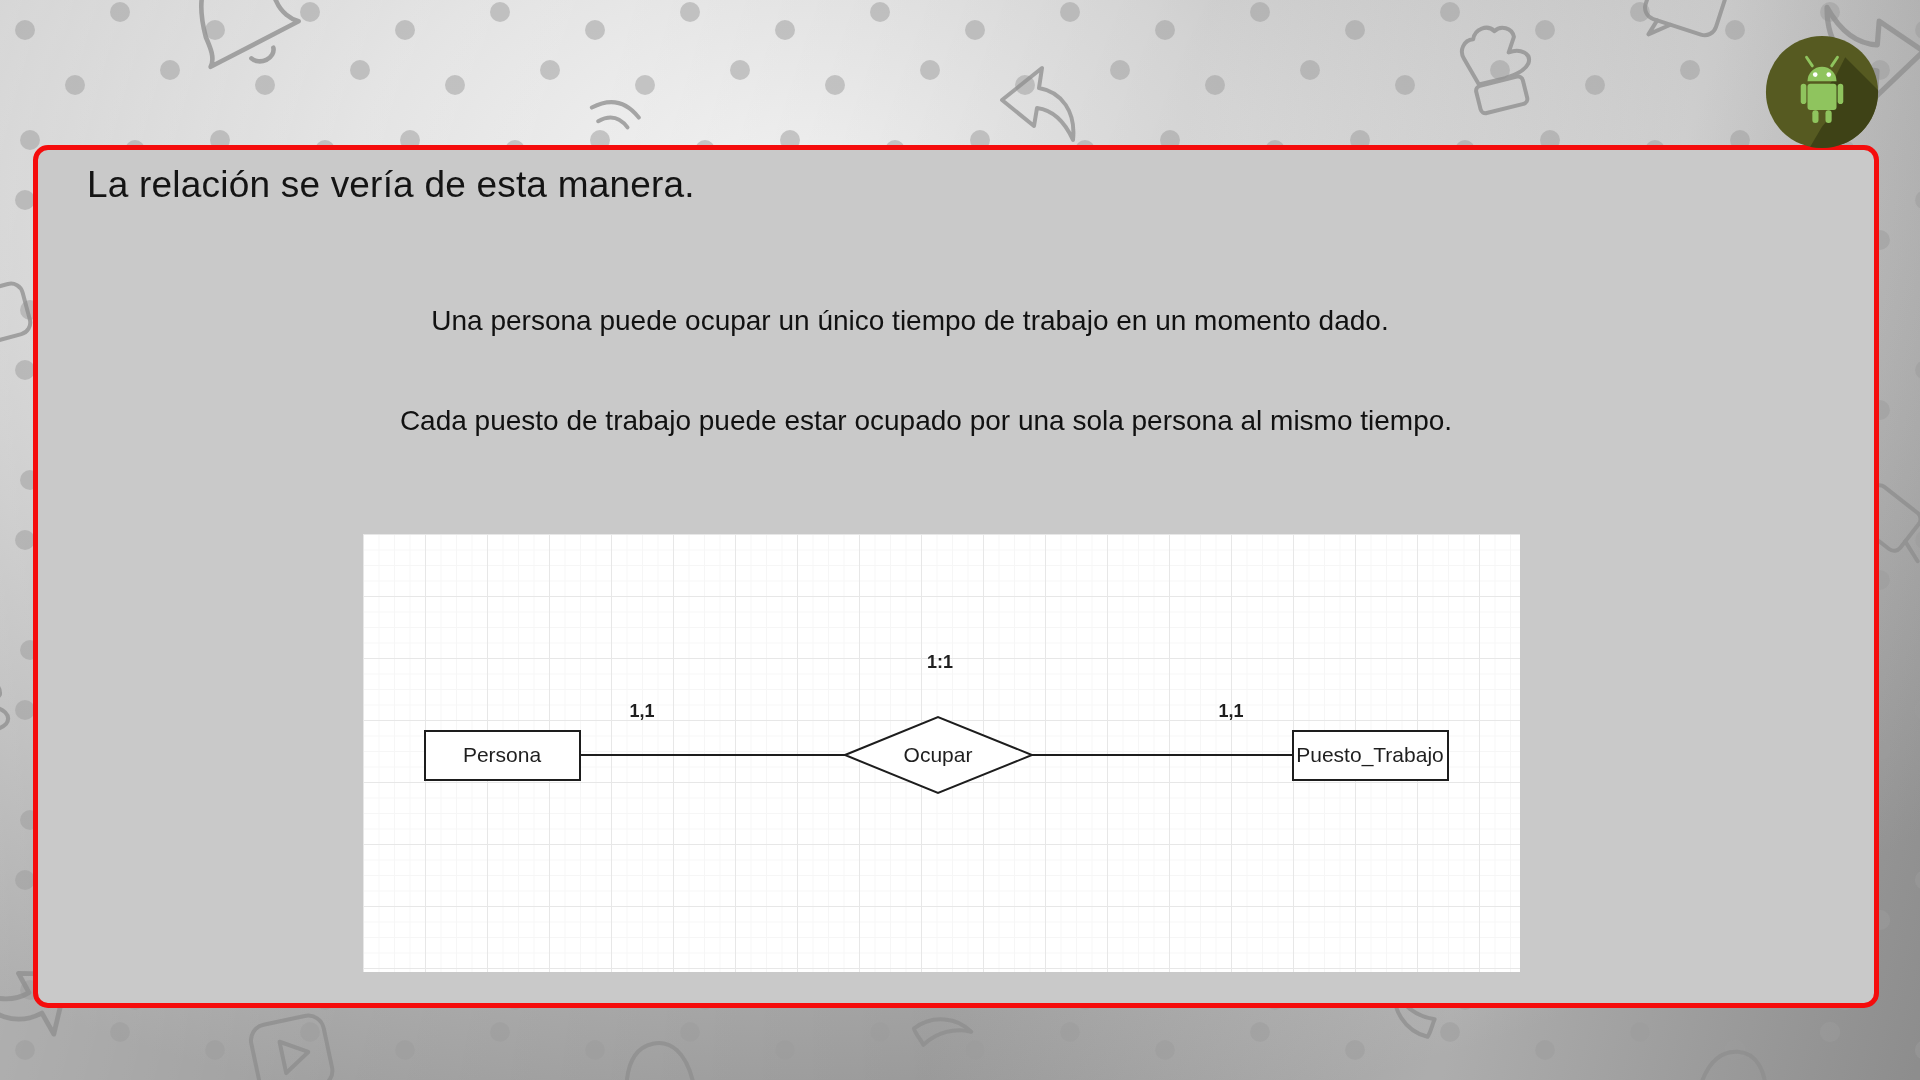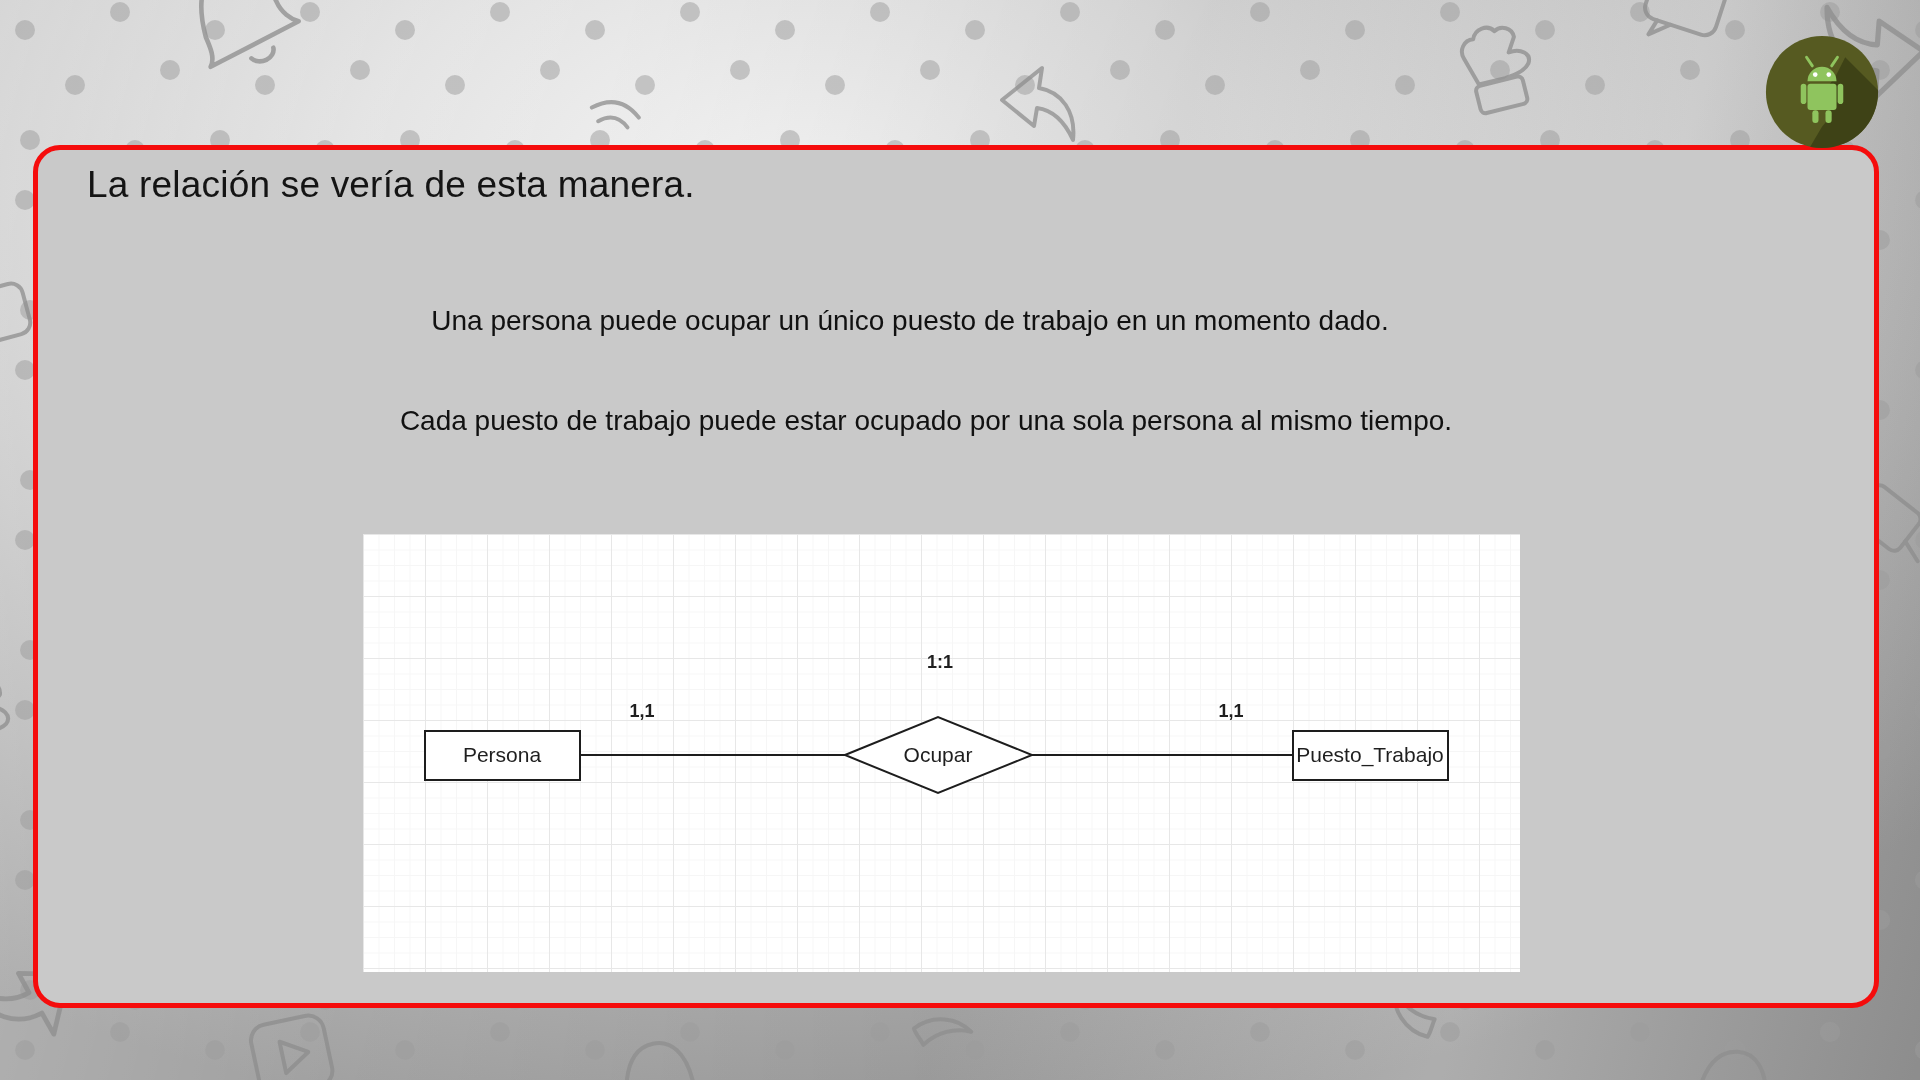--- a/index.html
+++ b/index.html
@@ -8,21 +8,21 @@
     font-family:"Liberation Sans","DejaVu Sans",sans-serif;
     background:
       linear-gradient(105deg, rgba(255,255,255,.28) 0%, rgba(255,255,255,0) 28%, rgba(0,0,0,.07) 55%, rgba(255,255,255,.14) 78%, rgba(0,0,0,.12) 100%),
       radial-gradient(1500px 950px at 42% 18%, #f6f6f6 0%, #e2e2e2 30%, #bdbdbd 68%, #a0a0a0 100%);
   }
   .bg-layer{position:absolute;left:0;top:0;width:1920px;height:1080px;z-index:0;}
   .doodle{stroke:#8d8d8d;stroke-width:4;fill:none;stroke-linejoin:round;stroke-linecap:round;opacity:.75;}
 
   .panel{
     position:absolute;left:33px;top:145px;width:1846px;height:863px;
-    box-sizing:border-box;border:5px solid #f50c0c;border-radius:27px;
+    box-sizing:border-box;border:5px solid #f50c0c;border-radius:15px;
     background:#c9c9c9;z-index:1;
   }
   .slide-title{
     position:absolute;left:49px;top:14px;margin:0;
     font-size:37px;font-weight:400;color:#141414;letter-spacing:.2px;
   }
   .statements{position:absolute;left:0;top:0;width:1744px;text-align:center;}
   .statement{position:absolute;left:0;width:100%;margin:0;font-size:28px;color:#111;}
   .statement.s1{top:155px;}
   .statement.s2{top:255px;margin-left:16px;}
@@ -106,21 +106,21 @@
   <use href="#bell" class="doodle" transform="translate(612,1038) rotate(-6)"></use>
   <use href="#leaf" class="doodle" transform="translate(928,1002) rotate(28)"></use>
   <use href="#leaf" class="doodle" transform="translate(1398,1042) rotate(-100)"></use>
   <use href="#bell" class="doodle" transform="translate(1700,1035) rotate(10)"></use>
 </svg>
 
 <div class="panel">
   <h1 class="slide-title">La relación se vería de esta manera.</h1>
 
   <div class="statements">
-    <p class="statement s1">Una persona puede ocupar un único puesto de trabajo en un momento dado.</p>
+    <p class="statement s1">Una persona puede ocupar un único tiempo de trabajo en un momento dado.</p>
     <p class="statement s2">Cada puesto de trabajo puede estar ocupado por una sola persona al mismo tiempo.</p>
   </div>
 
   <div class="diagram-area">
     <svg width="1157" height="438" viewBox="0 0 1157 438">
       <line class="er-line" x1="217" y1="221" x2="482" y2="221"></line>
       <line class="er-line" x1="669" y1="221" x2="930" y2="221"></line>
 
       <rect class="er-shape" x="62" y="197" width="155" height="49"></rect>
       <text class="er-name" x="139" y="228">Persona</text>

